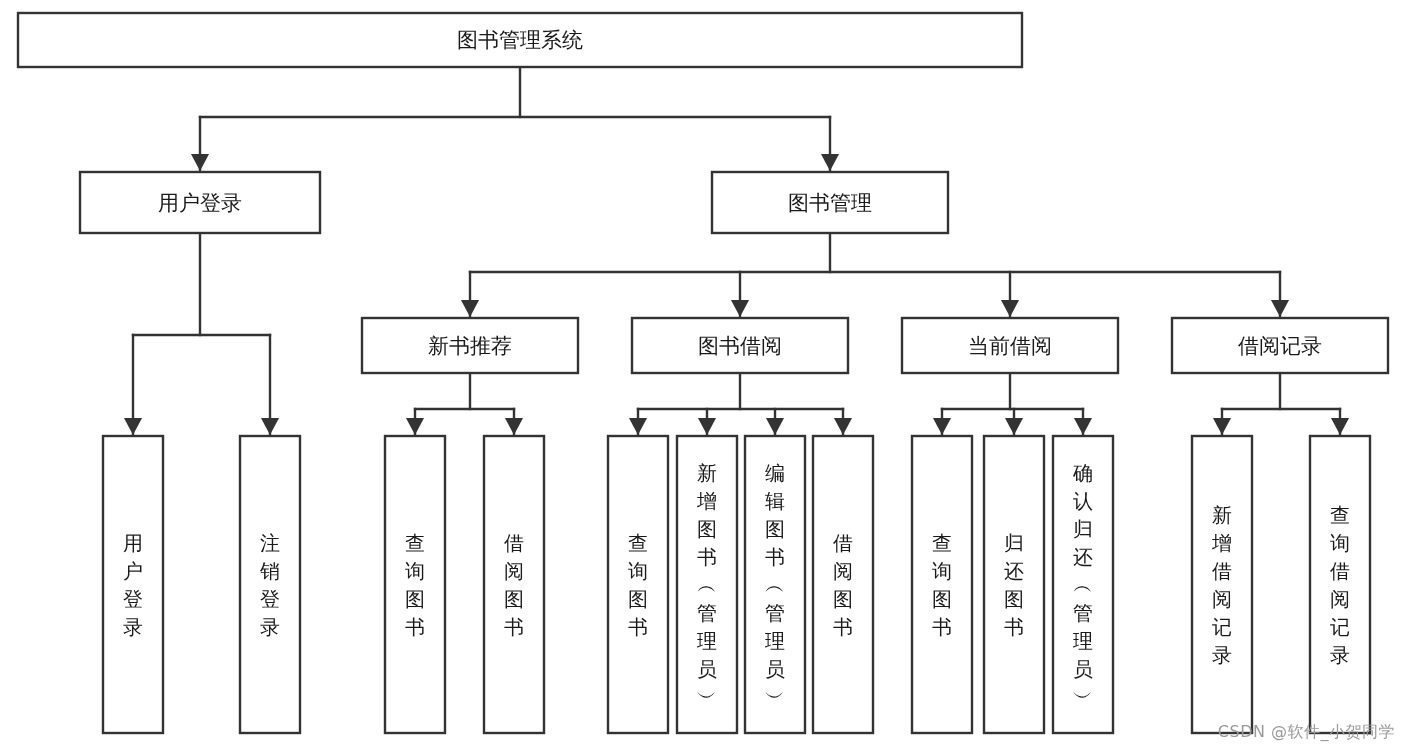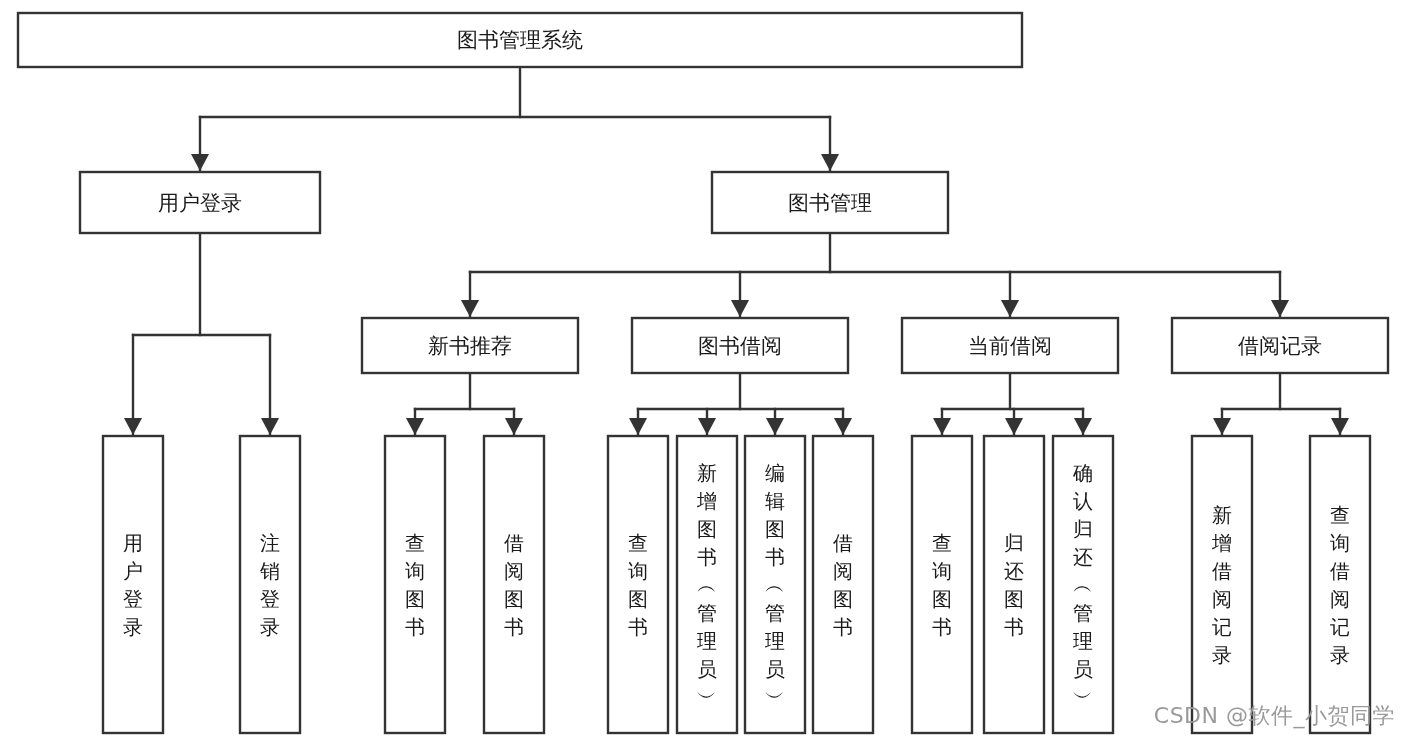--- a/index.html
+++ b/index.html
@@ -46,23 +46,23 @@
   }
   .node-label-v {
     font-family: "DejaVu Sans", "Liberation Sans", sans-serif;
     font-size: 20px;
     fill: #1a1a1a;
     text-anchor: middle;
   }
   .watermark {
     position: absolute;
     right: 10px;
-    bottom: 16px;
-    font-family: "DejaVu Sans", "Liberation Sans", sans-serif;
-    font-size: 22px;
+    bottom: 4px;
+    font-family: "DejaVu Sans", "Liberation Sans", sans-serif;
+    font-size: 16px;
     color: #9a9a9a;
     white-space: nowrap;
     letter-spacing: 0.5px;
     user-select: none;
   }
 </style>
 </head>
 <body>
 
 <svg id="diagram-root" viewBox="0 0 1405 747" width="1405" height="747">

